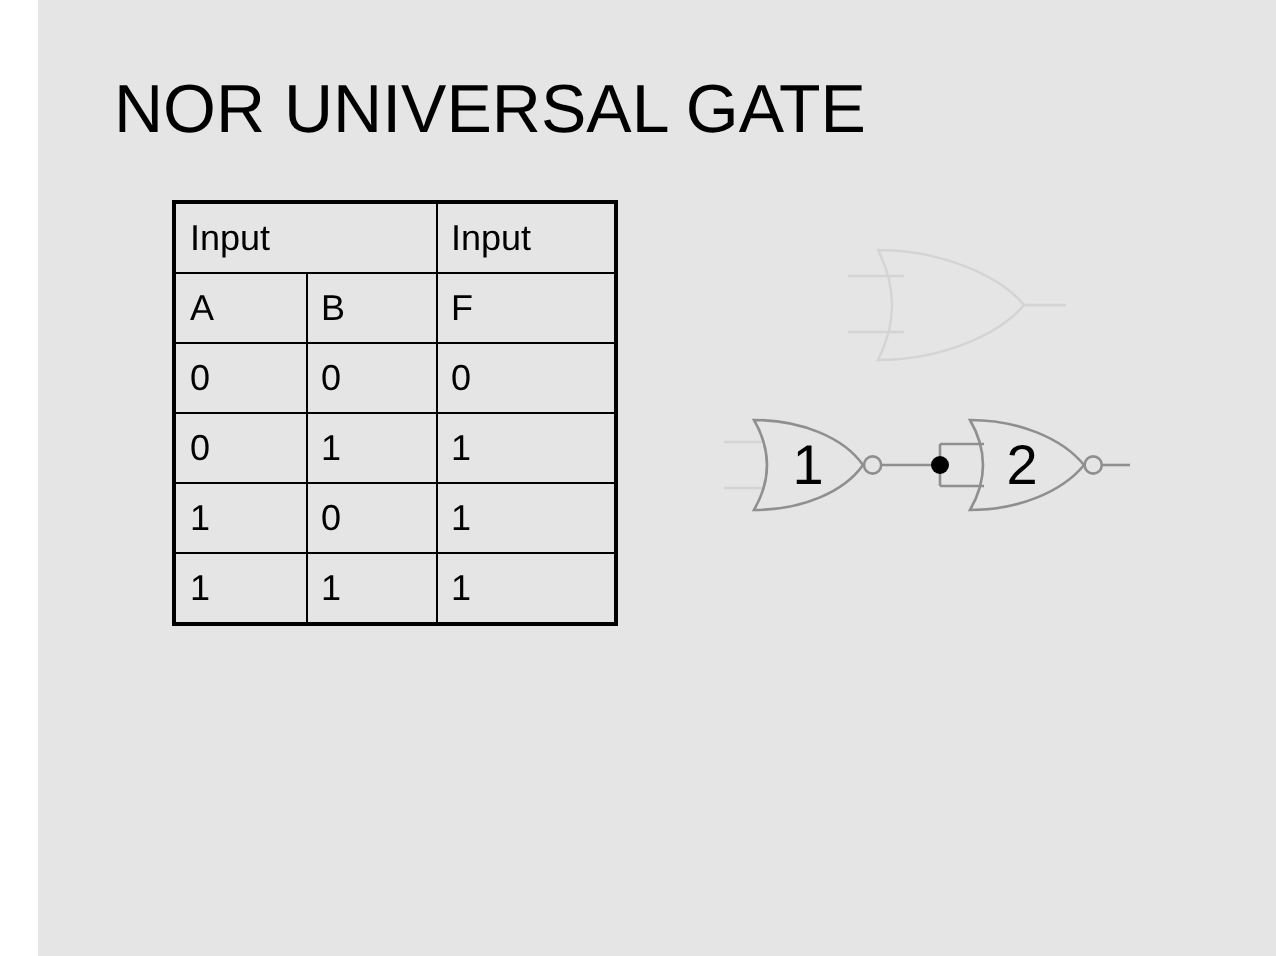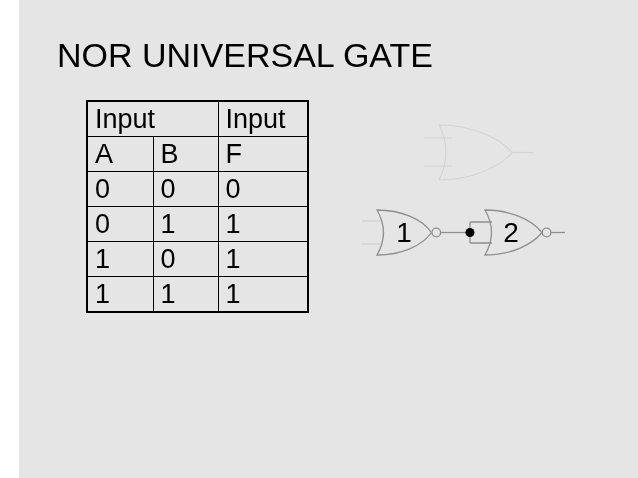--- a/index.html
+++ b/index.html
@@ -25,21 +25,21 @@
     position:absolute;
     left:67px;top:100px;
     border-collapse:collapse;
     border:2px solid #000;
     table-layout:fixed;
   }
   table.truth td{
     border:1px solid #000;
     height:34px;
     padding:0 0 0 7px;
-    font-size:27px;
+    font-size:18px;
     color:#000;
     vertical-align:middle;
     white-space:nowrap;
     overflow:hidden;
   }
   .diagram{
     position:absolute;
     left:0;top:0;
     width:638px;height:478px;
   }

